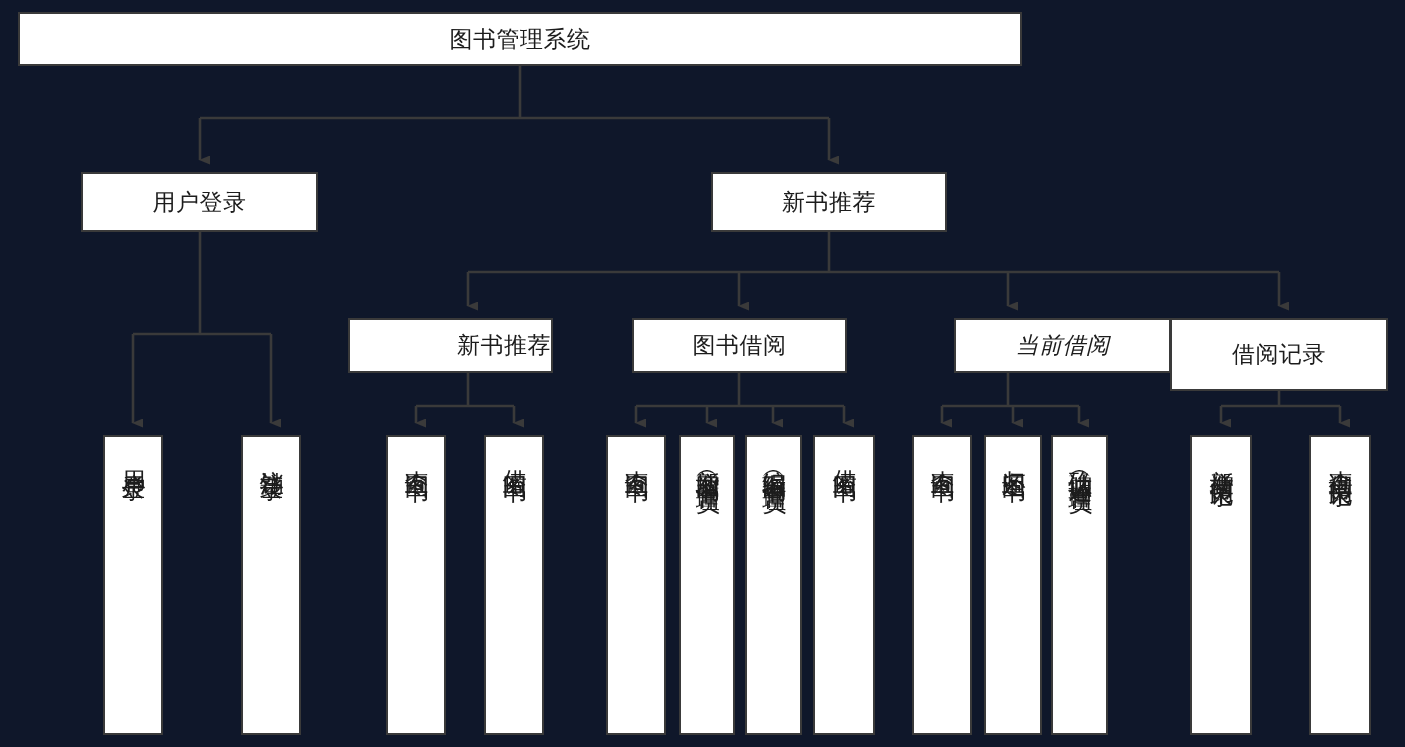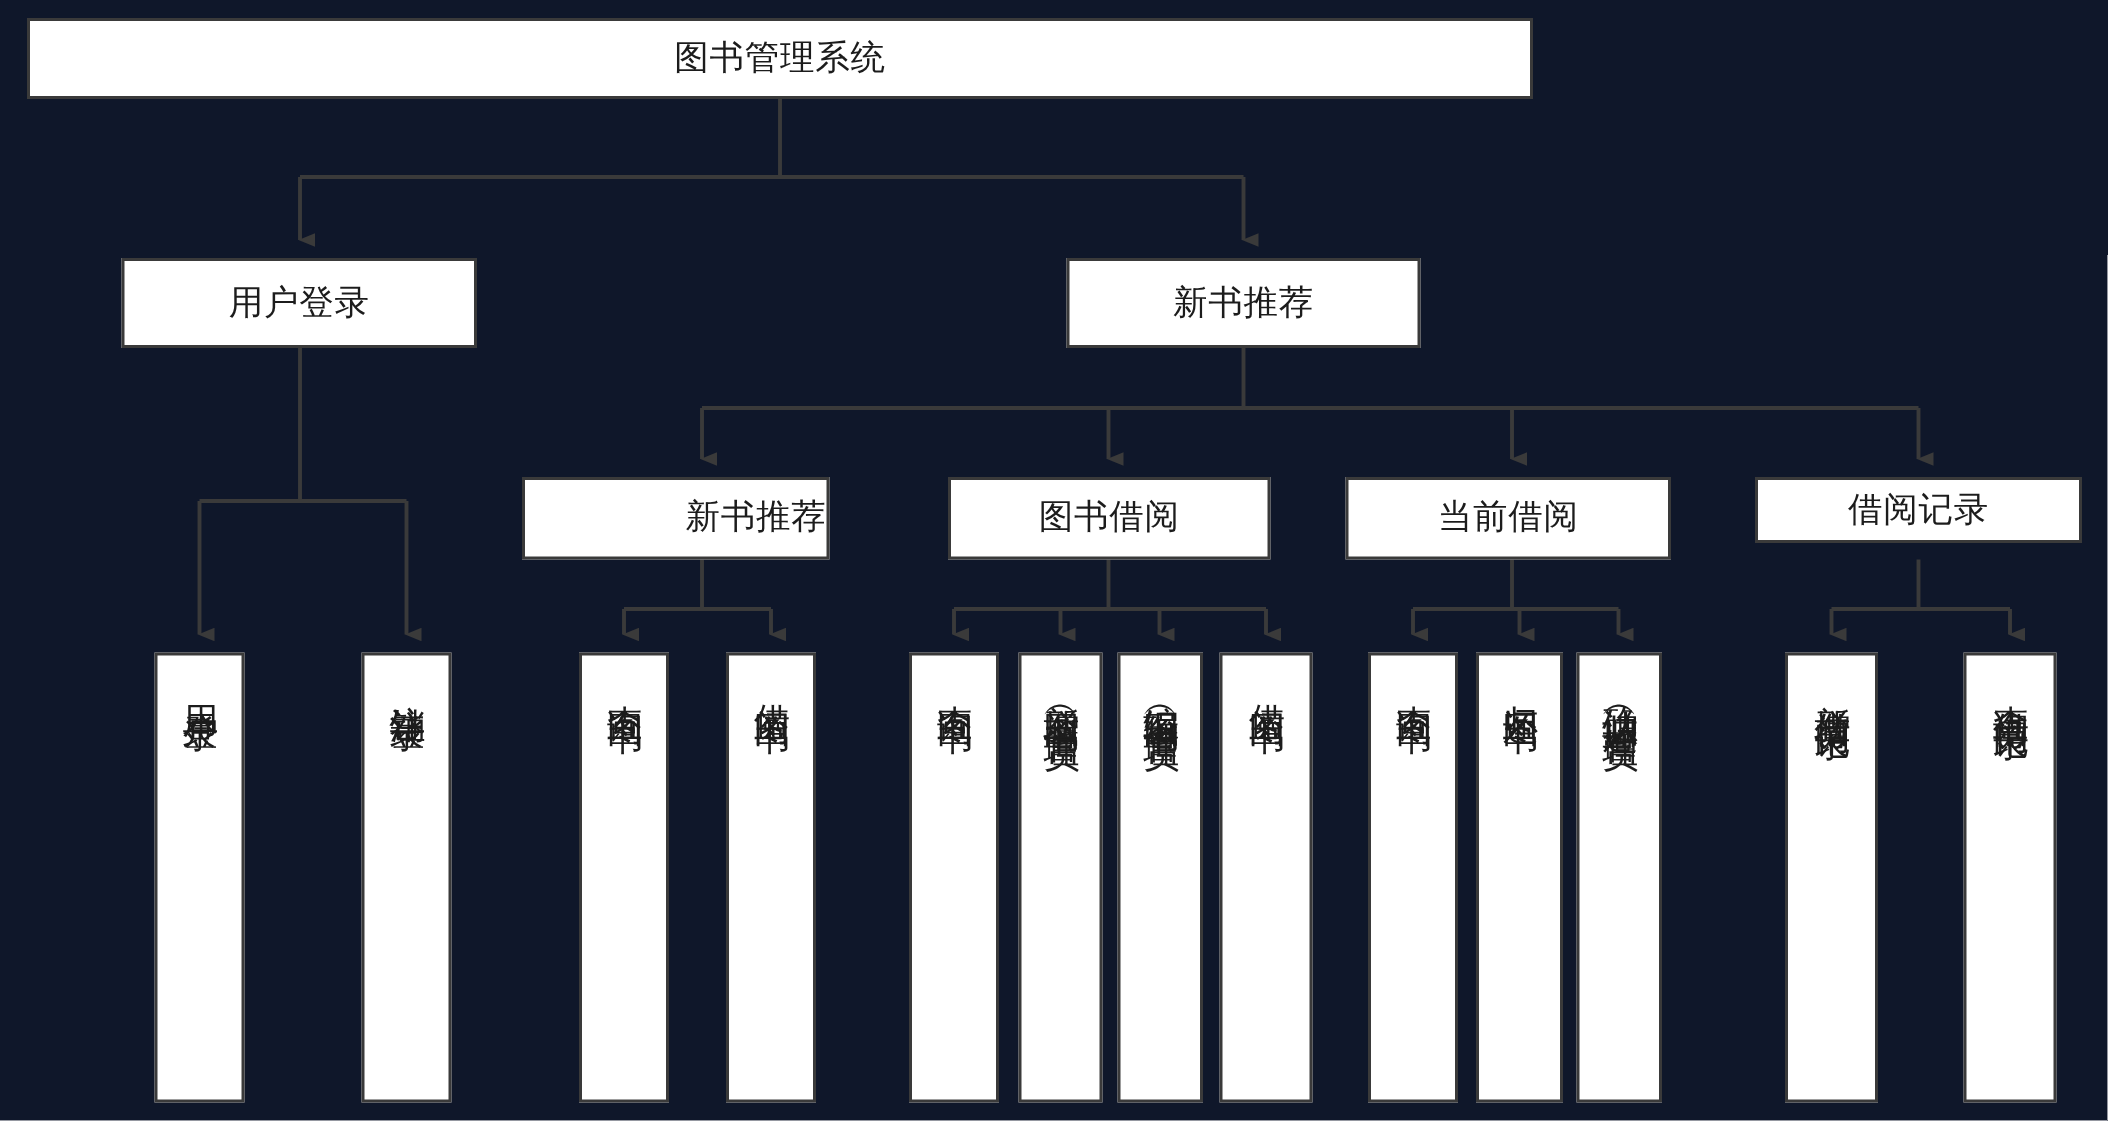--- a/index.html
+++ b/index.html
@@ -126,24 +126,24 @@
       </div>
       <div class="node horizontal" style="left: 711px; top: 172px; width: 236px; height: 60px;">
         <span class="node-label">新书推荐</span>
       </div>
       <div class="node horizontal" style="left: 348px; top: 318px; width: 205px; height: 55px; justify-content: flex-end;">
         <span class="node-label">新书推荐</span>
       </div>
       <div class="node horizontal" style="left: 632px; top: 318px; width: 215px; height: 55px;">
         <span class="node-label">图书借阅</span>
       </div>
-      <div class="node horizontal" style="left: 897px; top: 318px; width: 217px; height: 55px;">
+      <div class="node horizontal" style="left: 954px; top: 318px; width: 217px; height: 55px; font-style: italic;">
         <span class="node-label">当前借阅</span>
       </div>
-      <div class="node horizontal" style="left: 1170px; top: 318px; width: 218px; height: 44px;">
+      <div class="node horizontal" style="left: 1170px; top: 318px; width: 218px; height: 73px;">
         <span class="node-label">借阅记录</span>
       </div>
       <div class="node vertical" style="left: 103px; top: 435px; width: 60px; height: 300px;">
         <span class="node-label">用户登录</span>
       </div>
       <div class="node vertical" style="left: 241px; top: 435px; width: 60px; height: 300px;">
         <span class="node-label">注销登录</span>
       </div>
       <div class="node vertical" style="left: 386px; top: 435px; width: 60px; height: 300px;">
         <span class="node-label">查询图书</span>

